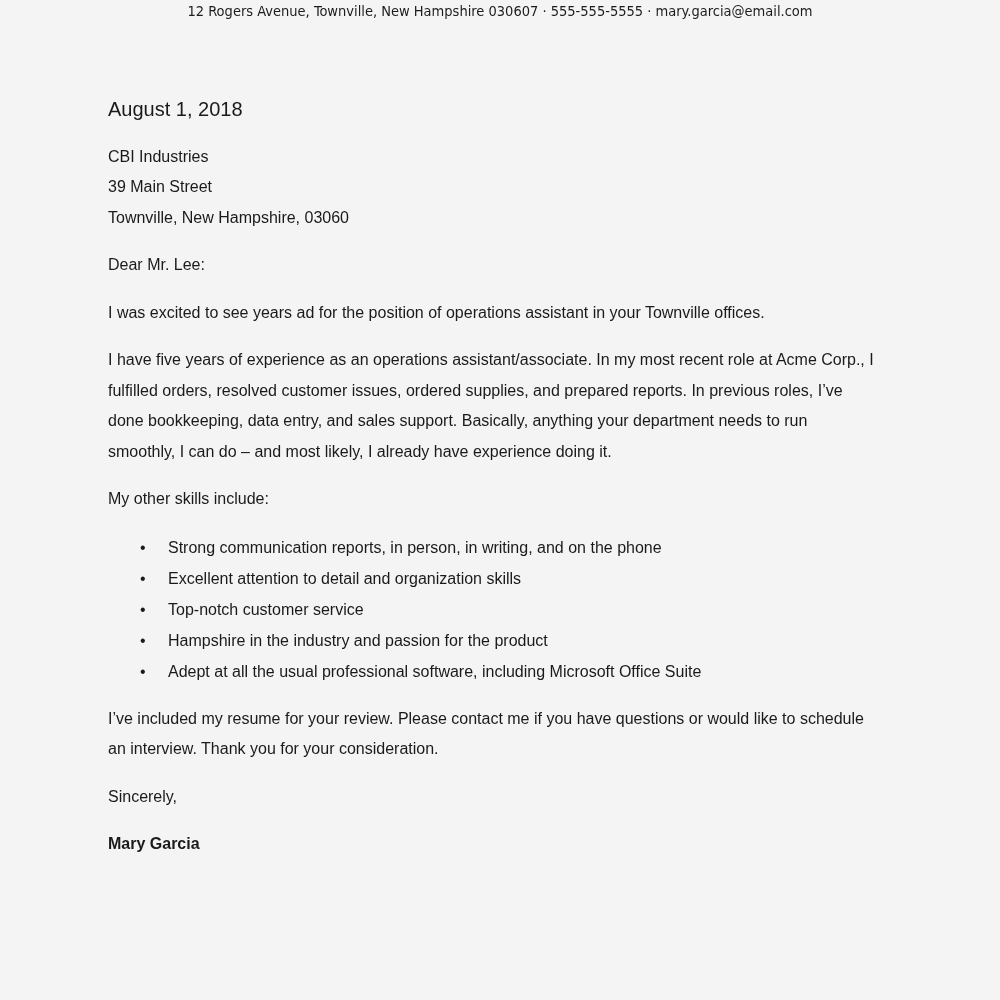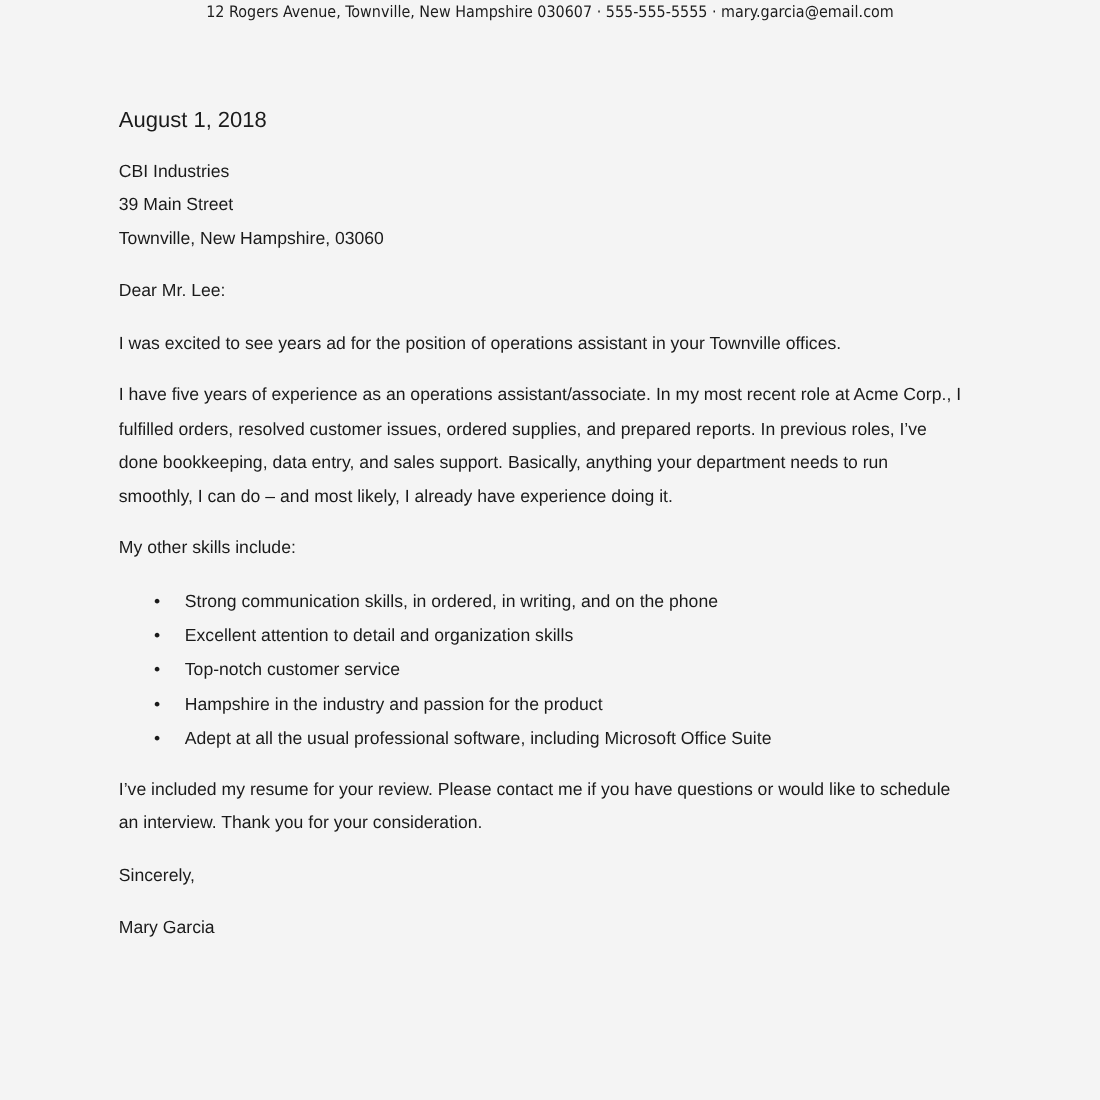--- a/index.html
+++ b/index.html
@@ -86,20 +86,21 @@
 
   .sig-closing {
     font-size: 16px;
     line-height: 30.5px;
     margin: 0 0 17px 0;
   }
   .sig-name {
     font-size: 16px;
     line-height: 30.5px;
     margin: 0;
+    font-weight: bold;
   }
 </style>
 </head>
 <body>
 
 <div class="page">
 
   <div class="letterhead">12 Rogers Avenue, Townville, New Hampshire 030607 · 555-555-5555 · mary.garcia@email.com</div>
 
   <div class="body-wrap">
@@ -116,21 +117,21 @@
 
     <p class="para">I was excited to see years ad for the position of operations assistant in your Townville offices.</p>
 
     <p class="para">I have five years of experience as an operations assistant/associate. In my most recent role at Acme Corp., I fulfilled orders, resolved customer issues, ordered supplies, and prepared reports. In previous roles, I’ve done bookkeeping, data entry, and sales support. Basically, anything your department needs to run smoothly, I can do – and most likely, I already have experience doing it.</p>
 
     <p class="para">My other skills include:</p>
 
     <ul class="skills">
       <li>
         <span class="bullet">•</span>
-        <span>Strong communication skills, in ordered, in writing, and on the phone</span>
+        <span>Strong communication reports, in person, in writing, and on the phone</span>
       </li>
       <li>
         <span class="bullet">•</span>
         <span>Excellent attention to detail and organization skills</span>
       </li>
       <li>
         <span class="bullet">•</span>
         <span>Top-notch customer service</span>
       </li>
       <li>

